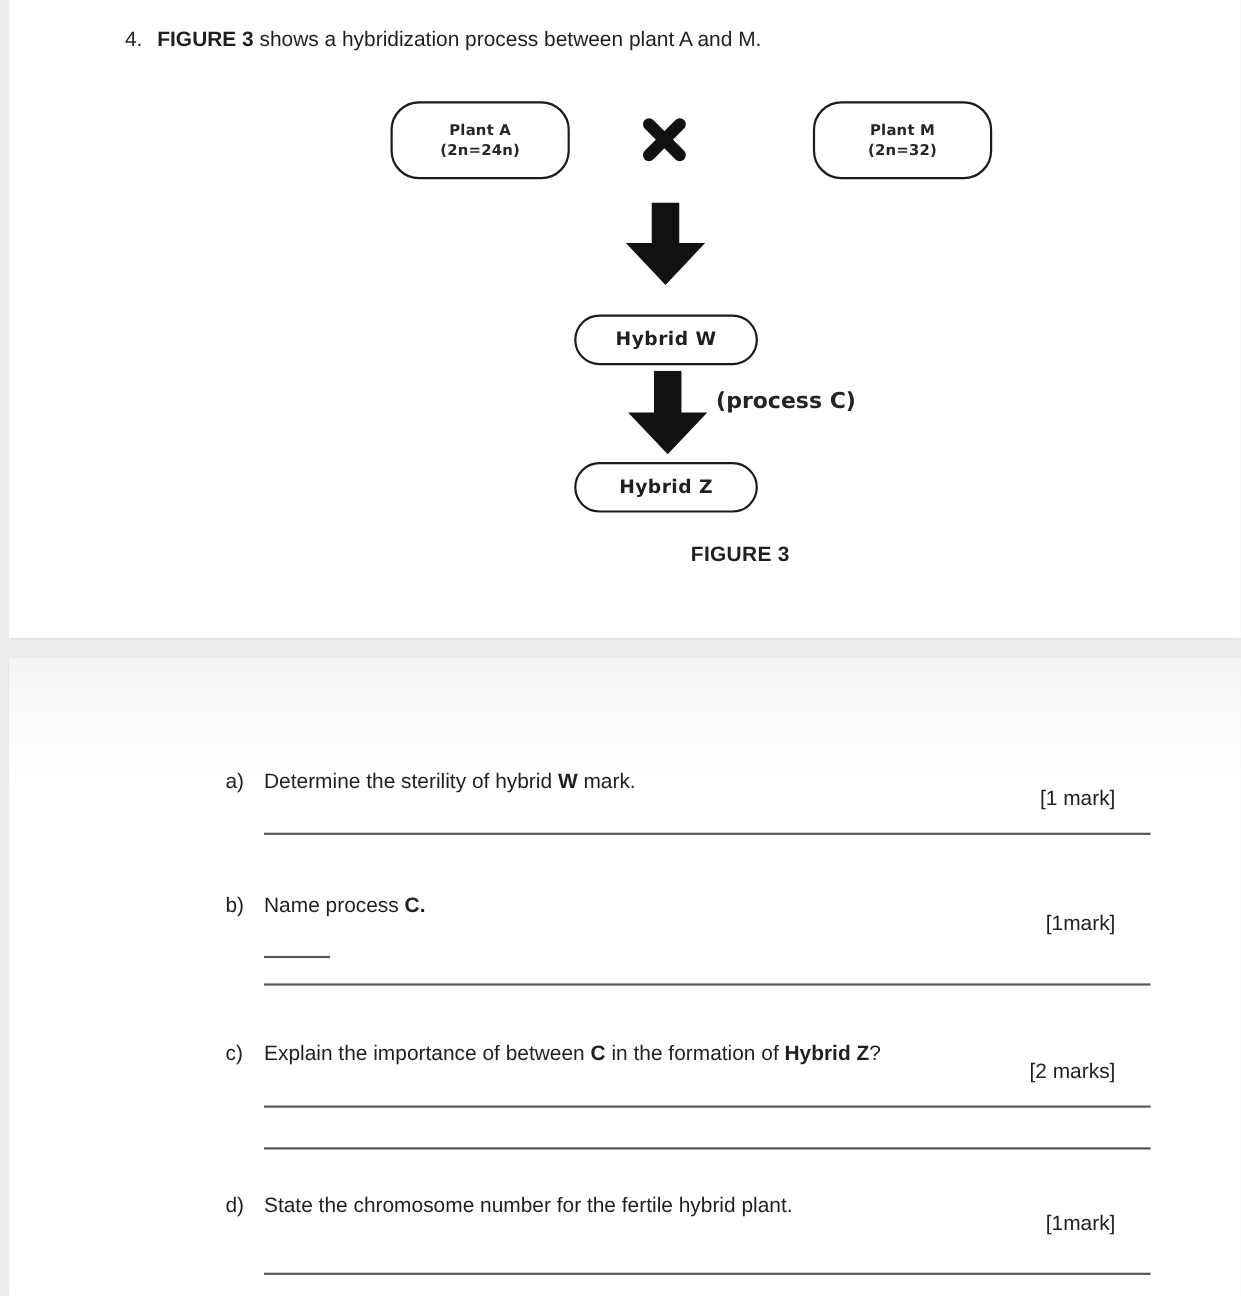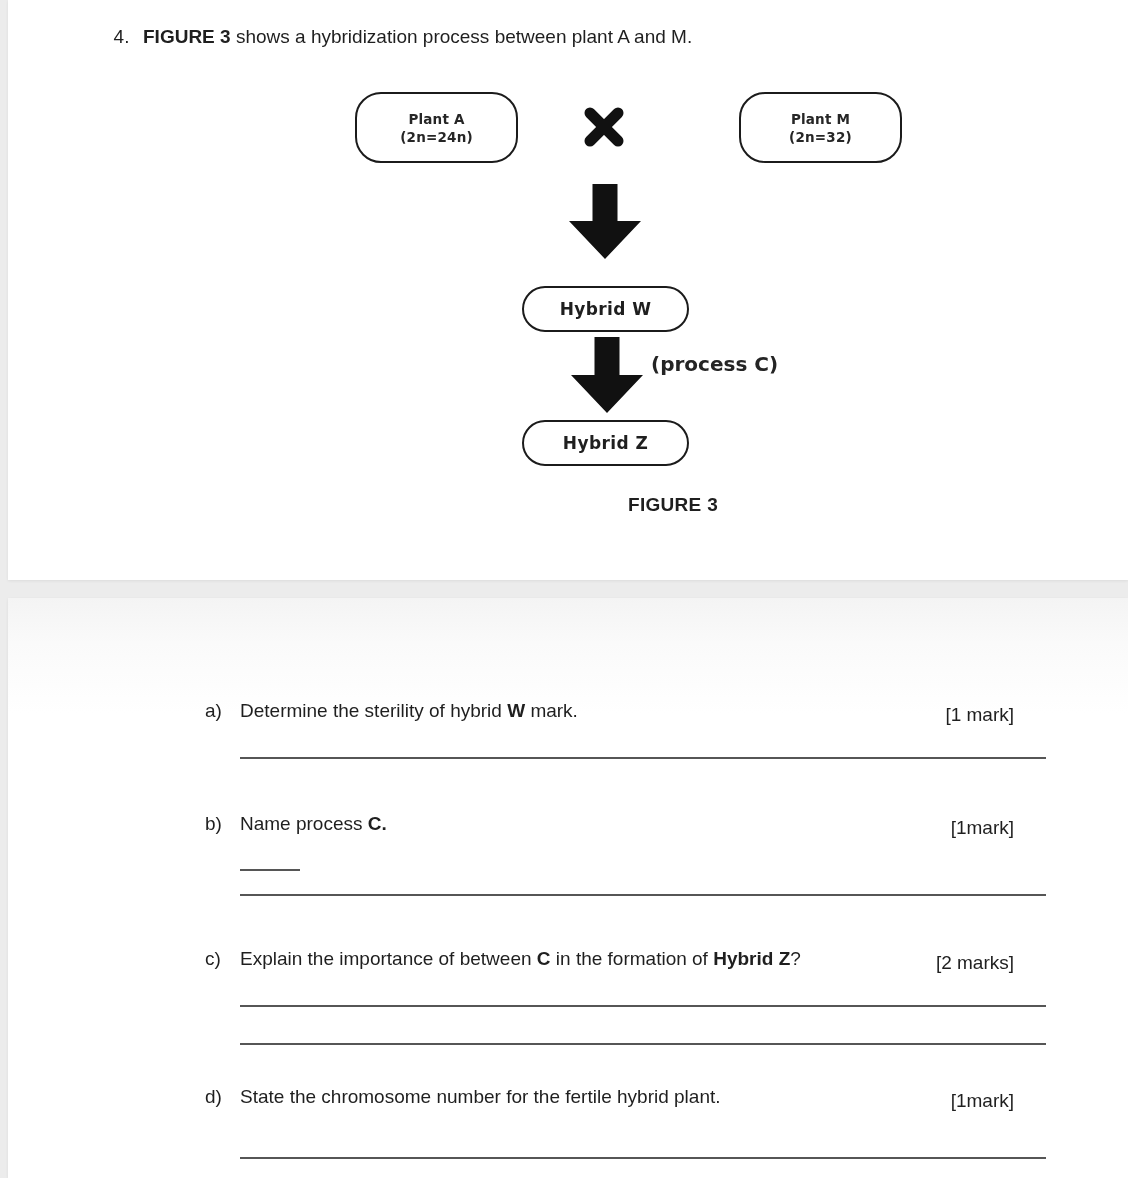--- a/index.html
+++ b/index.html
@@ -68,21 +68,21 @@
   .fig-caption {
     position:absolute; left:620px; top:494px;
     font-weight:bold; font-size:19px; letter-spacing:.3px;
   }
 
   
   .q-row { position:absolute; left:197px; right:74px; font-size:19px; line-height:26px; }
   .q-label { position:absolute; left:0; top:0; }
   .q-text  { position:absolute; left:35px; top:0; right:220px; }
   .q-text b { font-weight:bold; }
-  .q-marks { position:absolute; right:40px; top:4px; white-space:nowrap;text-align:right; }
+  .q-marks { position:absolute; right:40px; top:16px; white-space:nowrap;text-align:right; }
 
   .q-a { top:100px; }
   .q-b { top:213px; }
   .q-c { top:348px; }
   .q-d { top:486px; }
 
   .ans-line {
     position:absolute; left:232px;
     width:806px; height:0;
     border-top:2px solid #565656;

